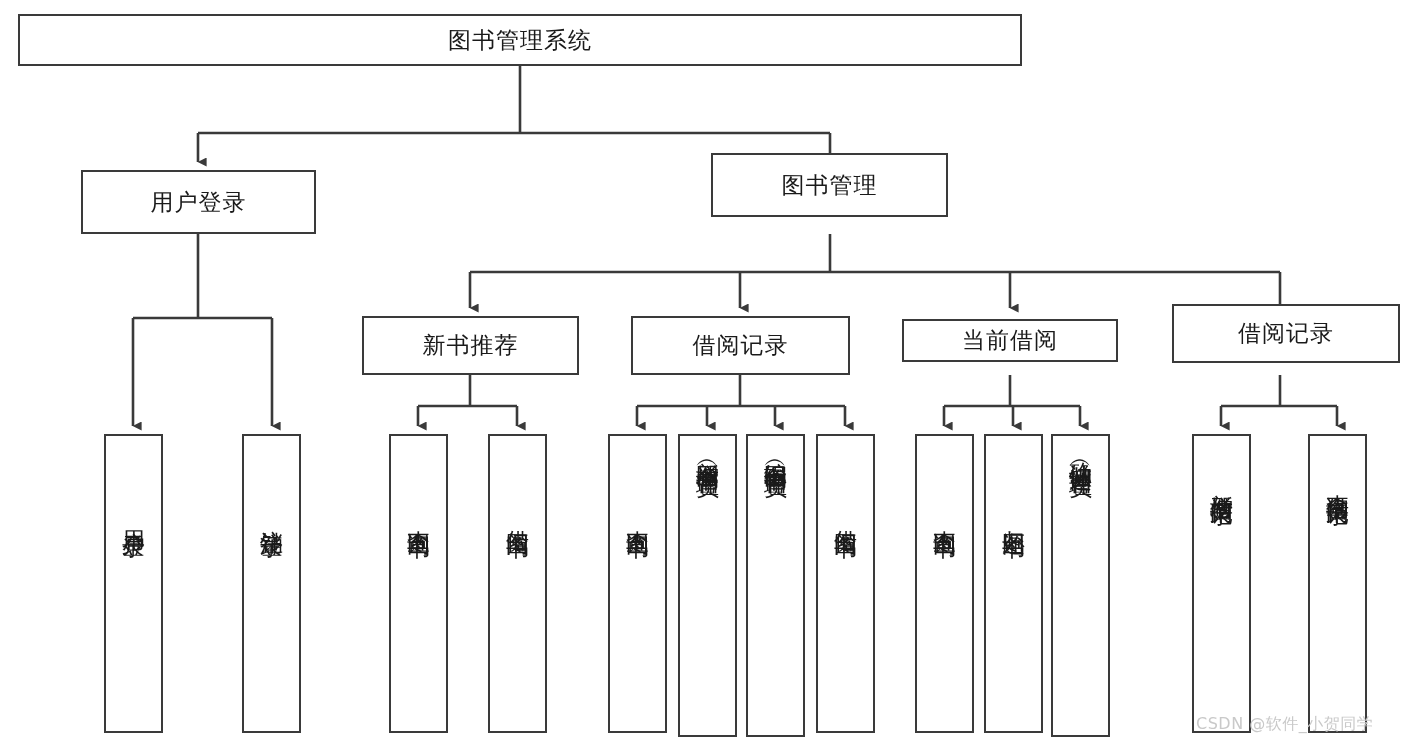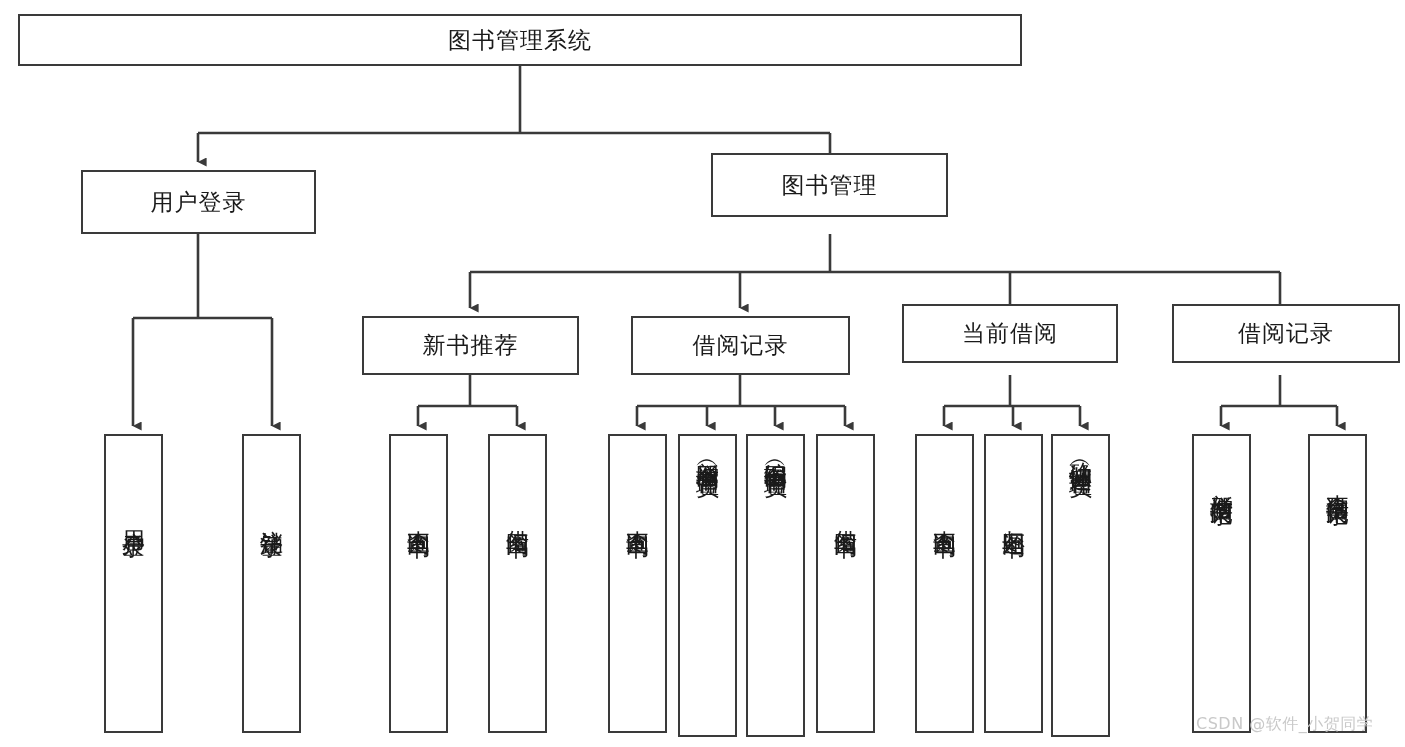--- a/index.html
+++ b/index.html
@@ -132,21 +132,21 @@
   <div class="node h" style="left:711px; top:153px; width:237px; height:64px;">
     <span class="label">图书管理</span>
   </div>
 
   <div class="node h" style="left:362px; top:316px; width:217px; height:59px;">
     <span class="label">新书推荐</span>
   </div>
   <div class="node h" style="left:631px; top:316px; width:219px; height:59px;">
     <span class="label">借阅记录</span>
   </div>
-  <div class="node h" style="left:902px; top:304px; width:216px; height:59px;">
+  <div class="node h" style="left:902px; top:319px; width:216px; height:43px;">
     <span class="label">当前借阅</span>
   </div>
   <div class="node h" style="left:1172px; top:304px; width:228px; height:59px;">
     <span class="label">借阅记录</span>
   </div>
 
   <div class="node v" style="left:104px; top:434px; width:59px; height:299px; padding-top:76px;">
     <span class="label">用户登录</span>
   </div>
   <div class="node v" style="left:242px; top:434px; width:59px; height:299px; padding-top:76px;">

